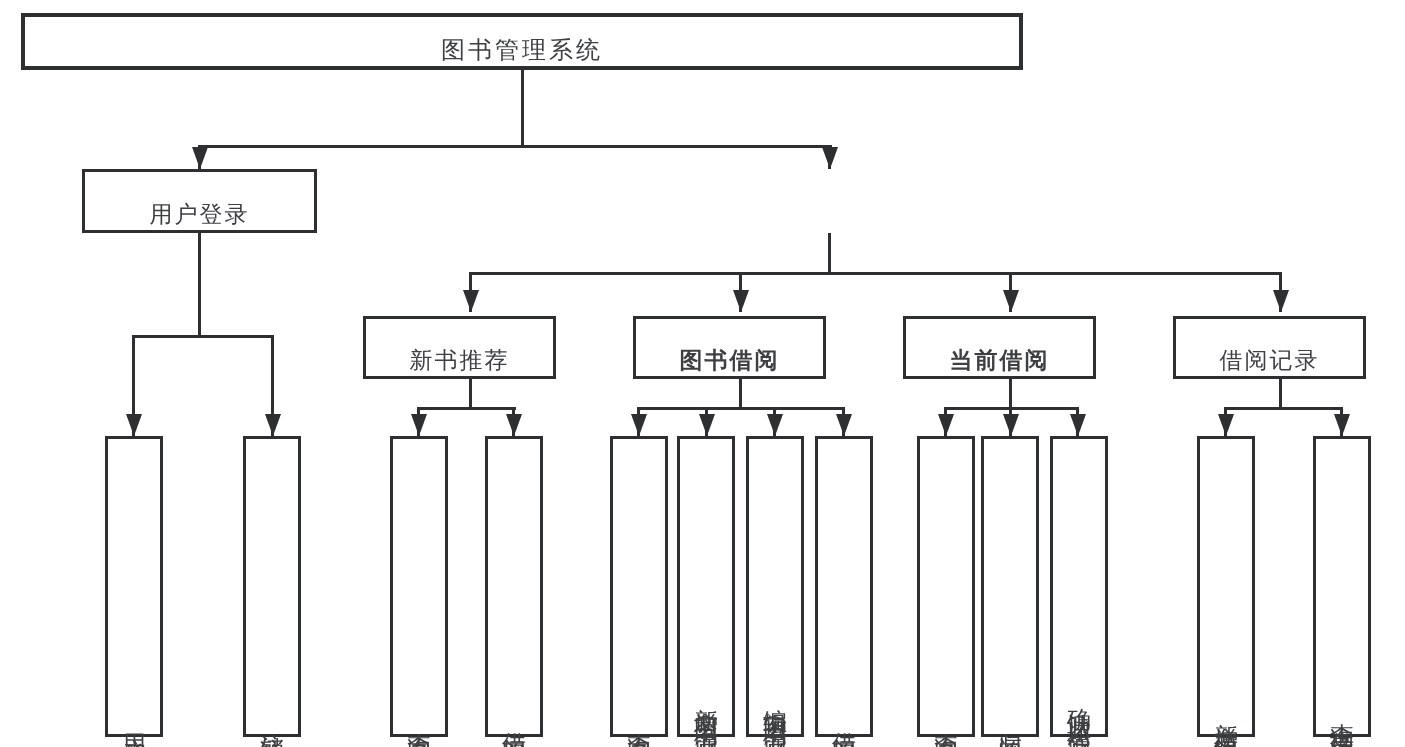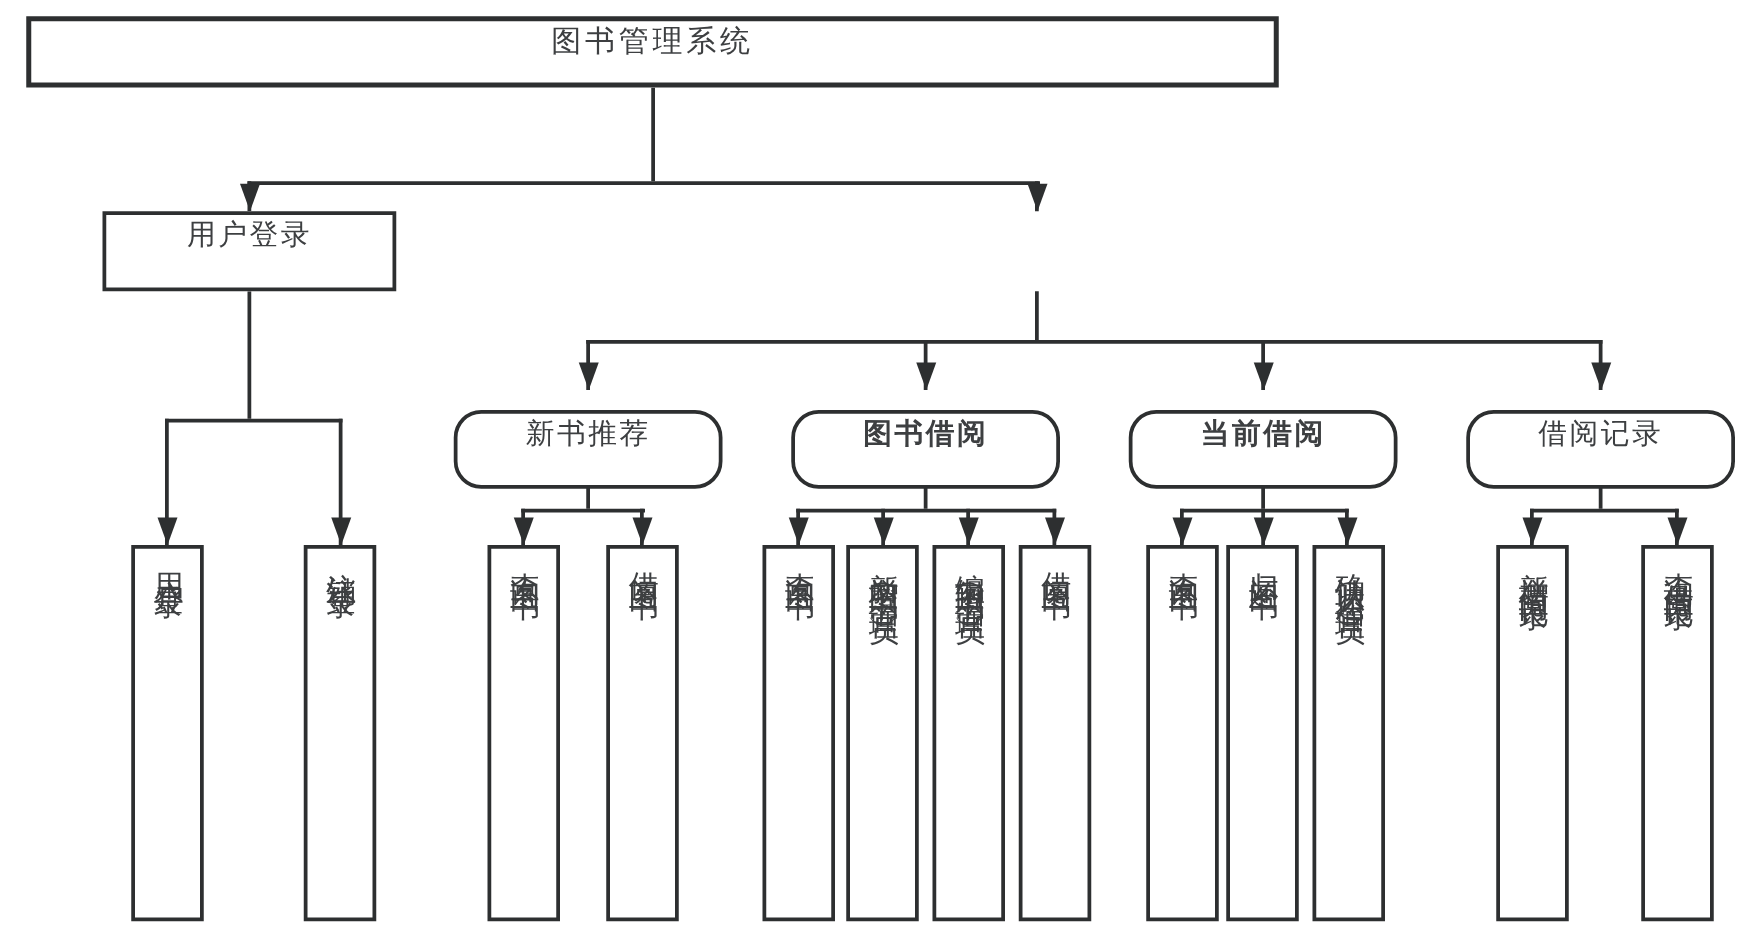--- a/index.html
+++ b/index.html
@@ -15,28 +15,28 @@
     width:1405px;height:747px;
     background:var(--bg);
     overflow:hidden;
     font-family:"Liberation Sans","DejaVu Sans",sans-serif;
   }
   .box{
     position:absolute;
     box-sizing:border-box;
     background:var(--fill);
     border:3px solid var(--line);
-    display:flex;align-items:flex-start;justify-content:center;
+    display:flex;align-items:flex-end;justify-content:center;
     color:var(--text);
     z-index:2;
   }
   .hbox span{font-size:23px;letter-spacing:2px;white-space:nowrap;}
   .rootbox{border-width:4px;}
   .rootbox span{font-size:24px;letter-spacing:3px;}
-  .l3{top:328px;width:215px;height:63px;border-radius:22px;}
+  .l3{top:316px;width:193px;height:63px;}
   .vbox{top:436px;width:58px;height:301px;}
   .vtext{
     writing-mode:vertical-rl;
     font-size:24px;
     letter-spacing:5px;
     line-height:1;
     white-space:nowrap;
   }
   .line{position:absolute;background:var(--line);z-index:1;}
   .arrow{position:absolute;width:3px;background:var(--line);z-index:1;}

